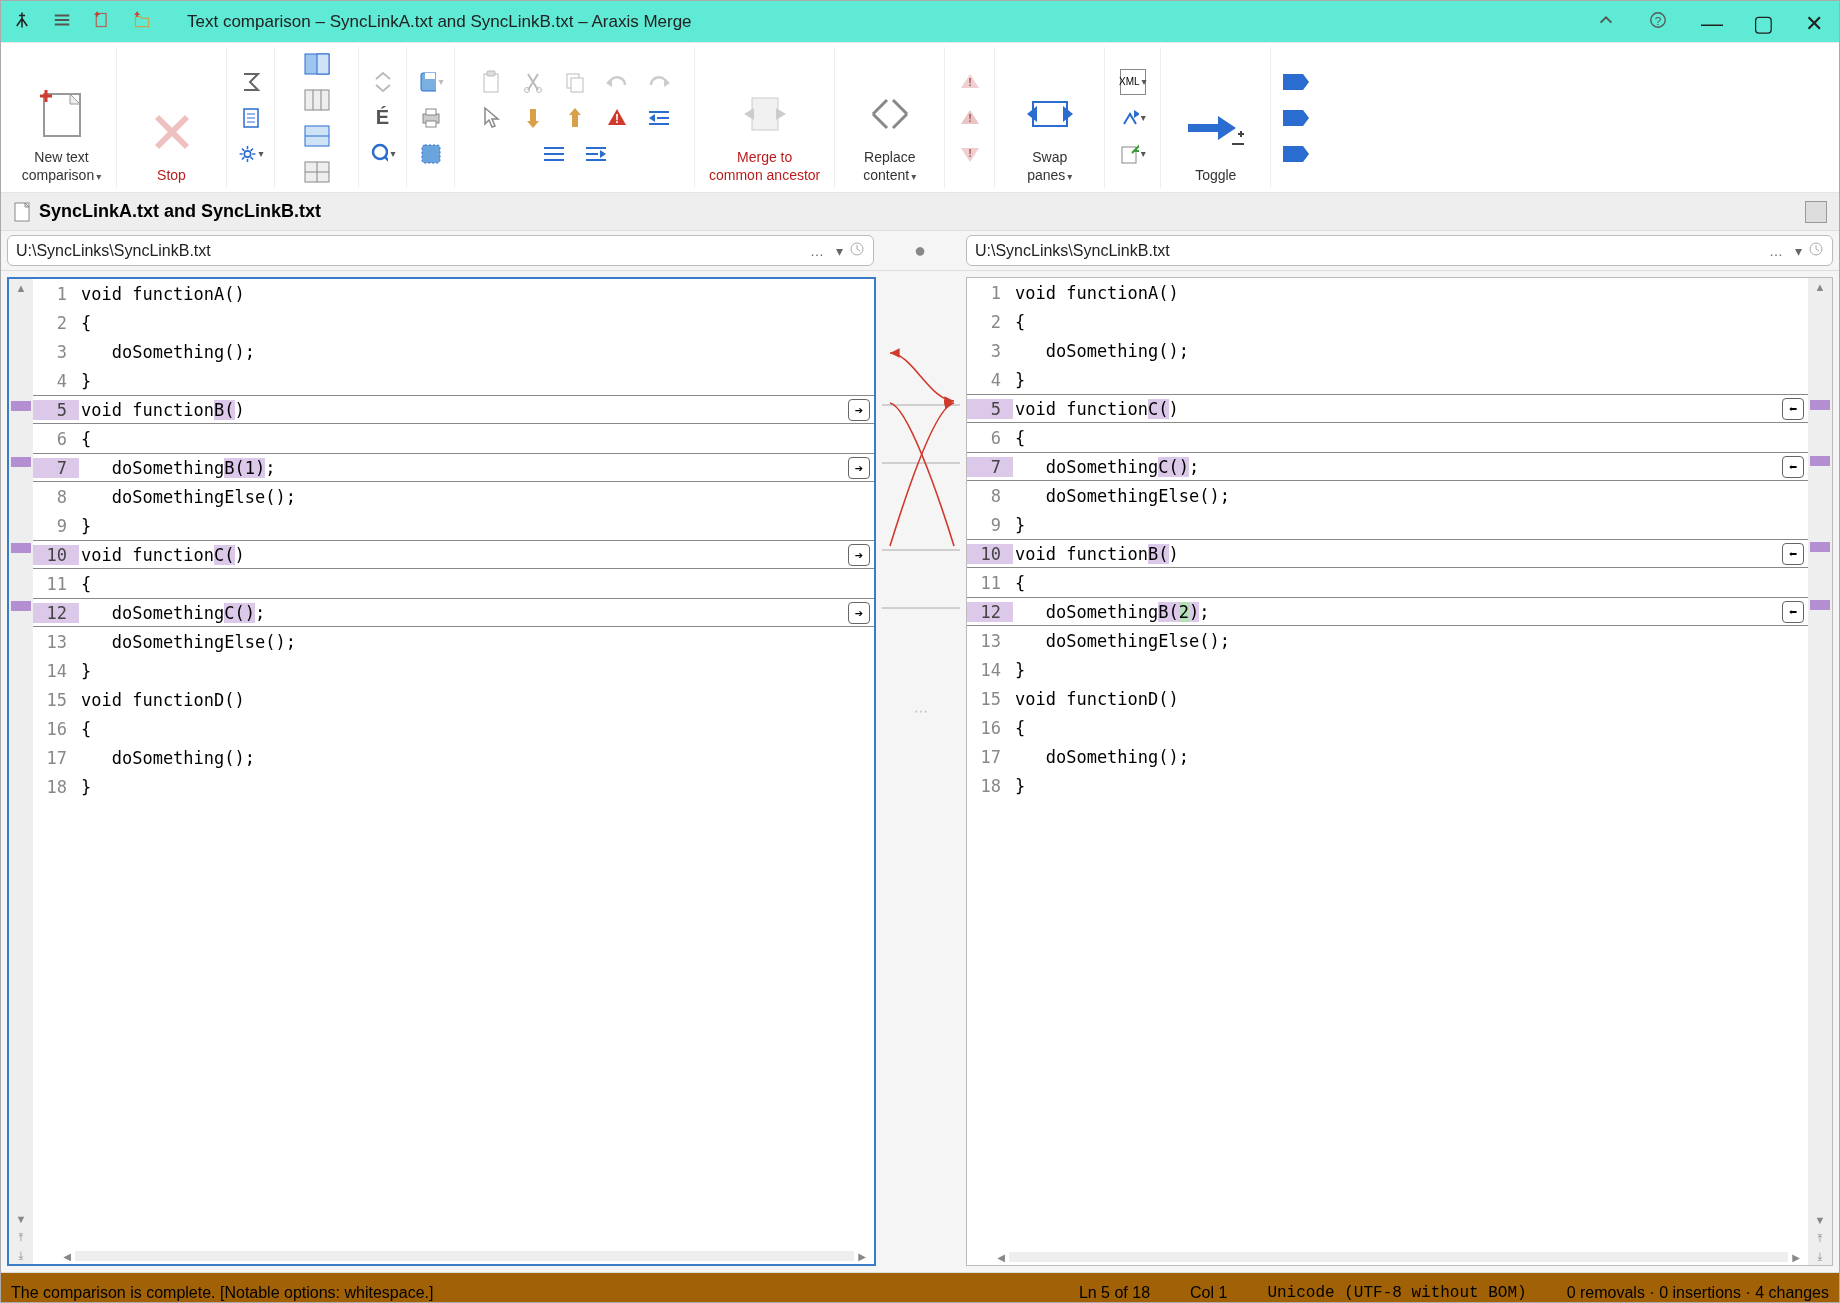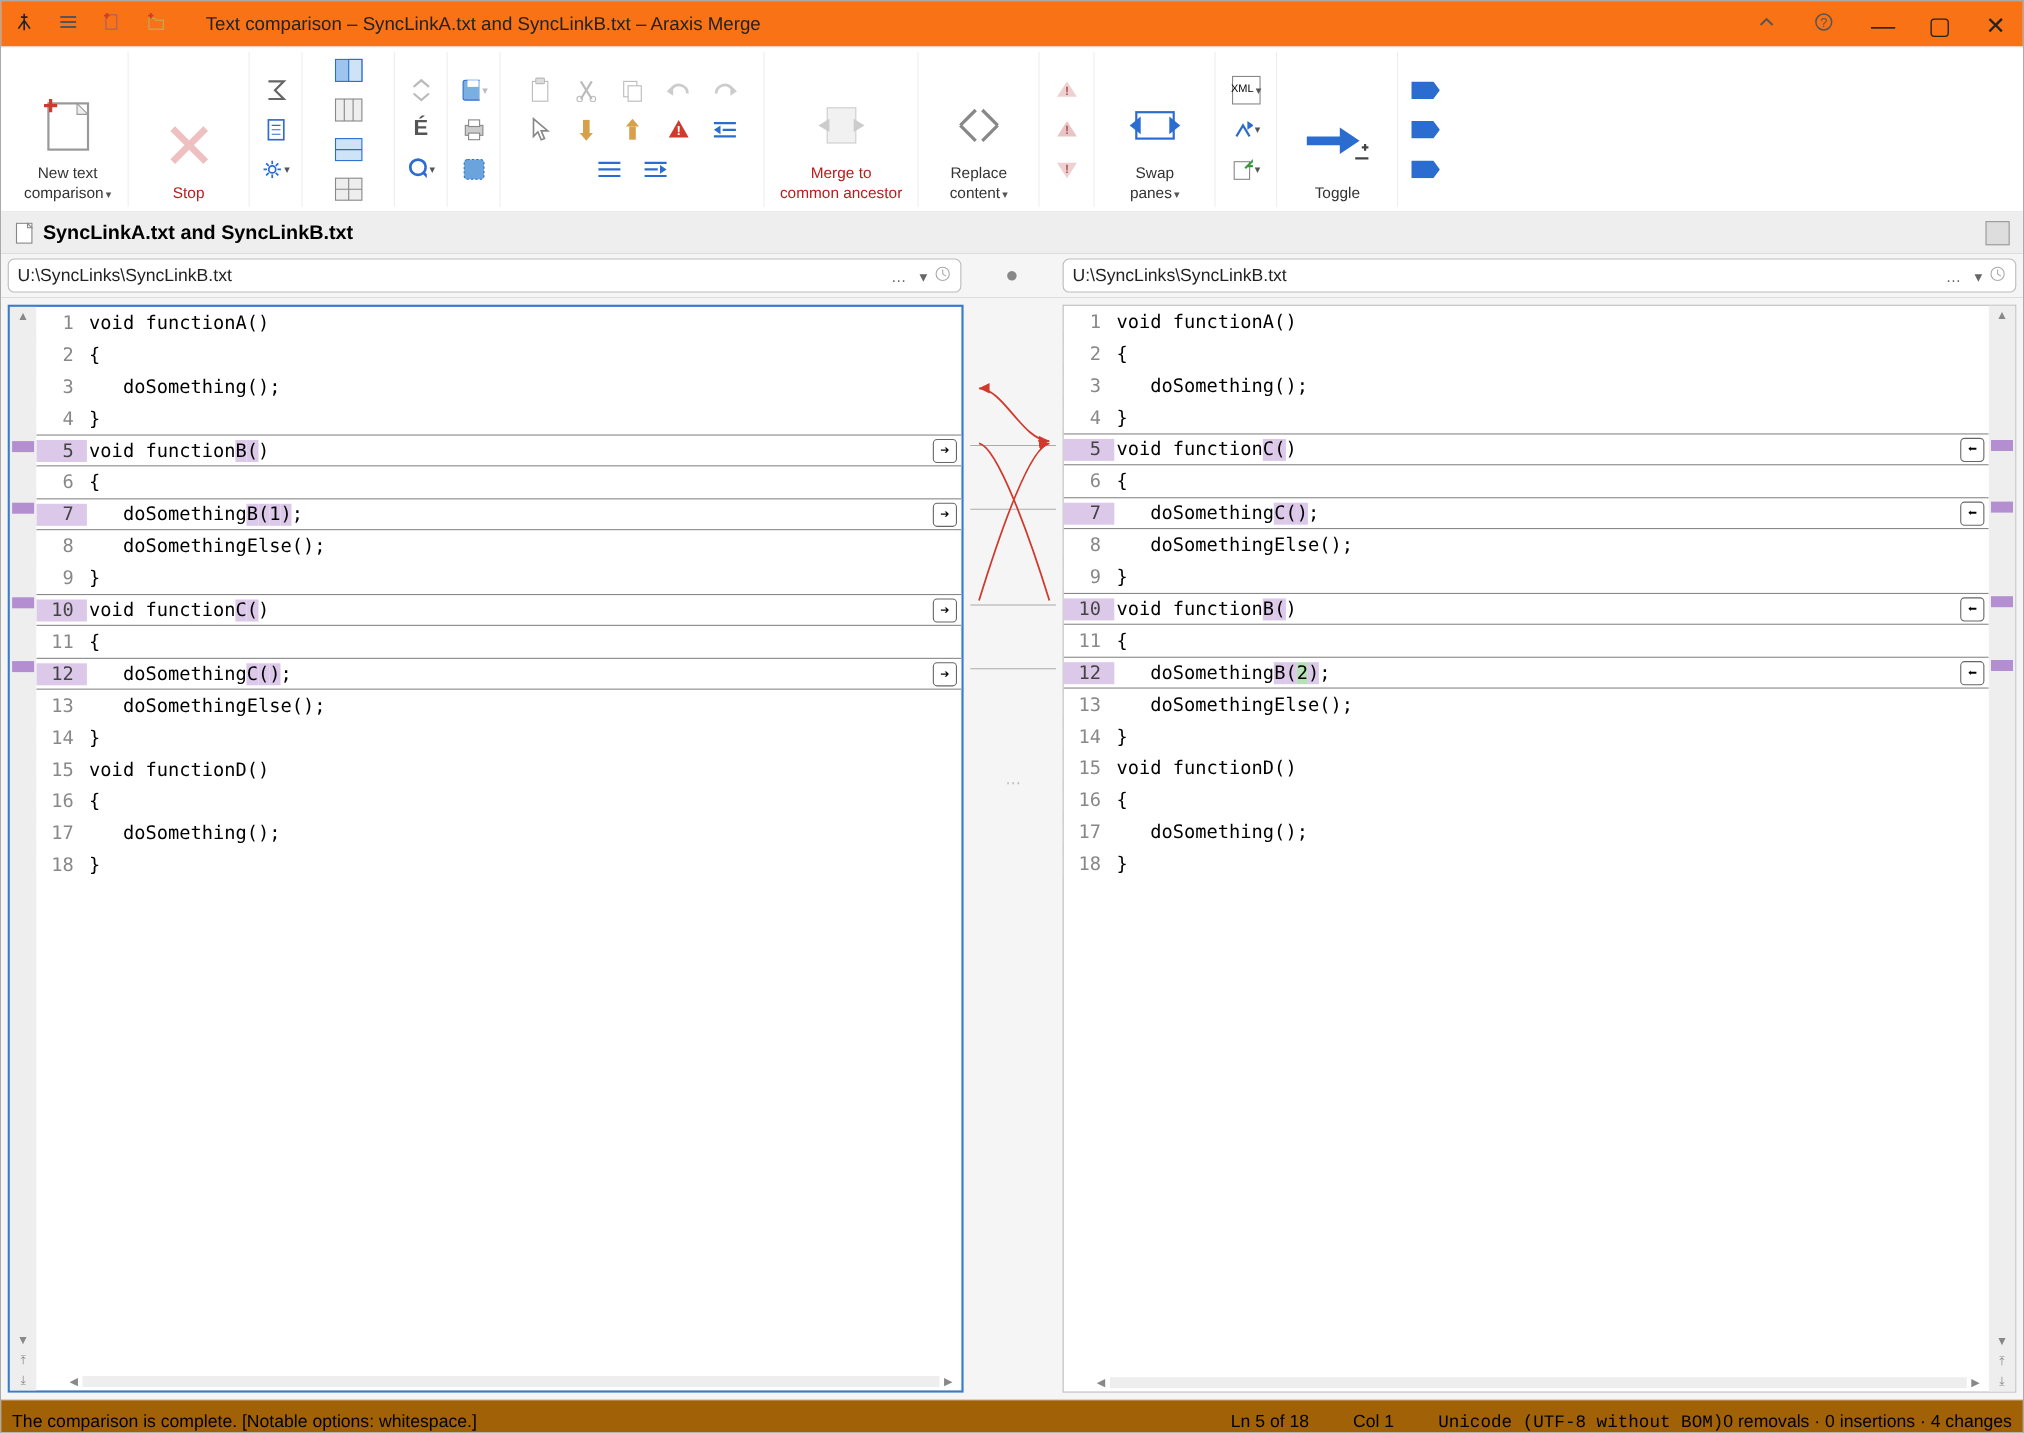--- a/index.html
+++ b/index.html
@@ -13,21 +13,21 @@
   flex-direction: column;
   overflow: hidden;
   border: 1px solid #aaa;
 }
 
 
 .titlebar {
   height: 42px;
   display: flex;
   align-items: center;
-  background: #f97316;
+  background: #5eead4;
   border-bottom: 1px solid #e8e8e8;
 }
 .titlebar .left-icons { display: flex; align-items: center; padding-left: 12px; gap: 22px; }
 .titlebar .title-text { margin-left: 36px; font-size: 17px; color: #222; }
 .titlebar .right-icons { margin-left: auto; display: flex; align-items: center; gap: 34px; padding-right: 16px; }
 .titlebar svg, .titlebar .win-btn { width: 18px; height: 18px; }
 .win-btn { font-size: 22px; color: #222; line-height: 1; cursor: default; }
 
 
 .ribbon {
@@ -142,21 +142,21 @@
   border-top:1px solid #ddd;
   display:flex;
   align-items:flex-end;
   font-size:16px;
   padding: 0 10px;
 }
 .status-bar .s-left { }
 .status-bar .s-ln { margin-left:auto; }
 .status-bar .s-col { margin-left:40px;}
 .status-bar .s-enc { margin-left:40px;font-family:Liberation Mono, monospace;}
-.status-bar .s-diff { }
+.status-bar .s-diff { margin-left:40px;}
 
 .dd { font-size:10px; color:#555; margin-left:2px;}
 .ellips { margin-right:6px;}
 
 </style>
 </head>
 <body>
 
 <div class="titlebar">
   <div class="left-icons">

